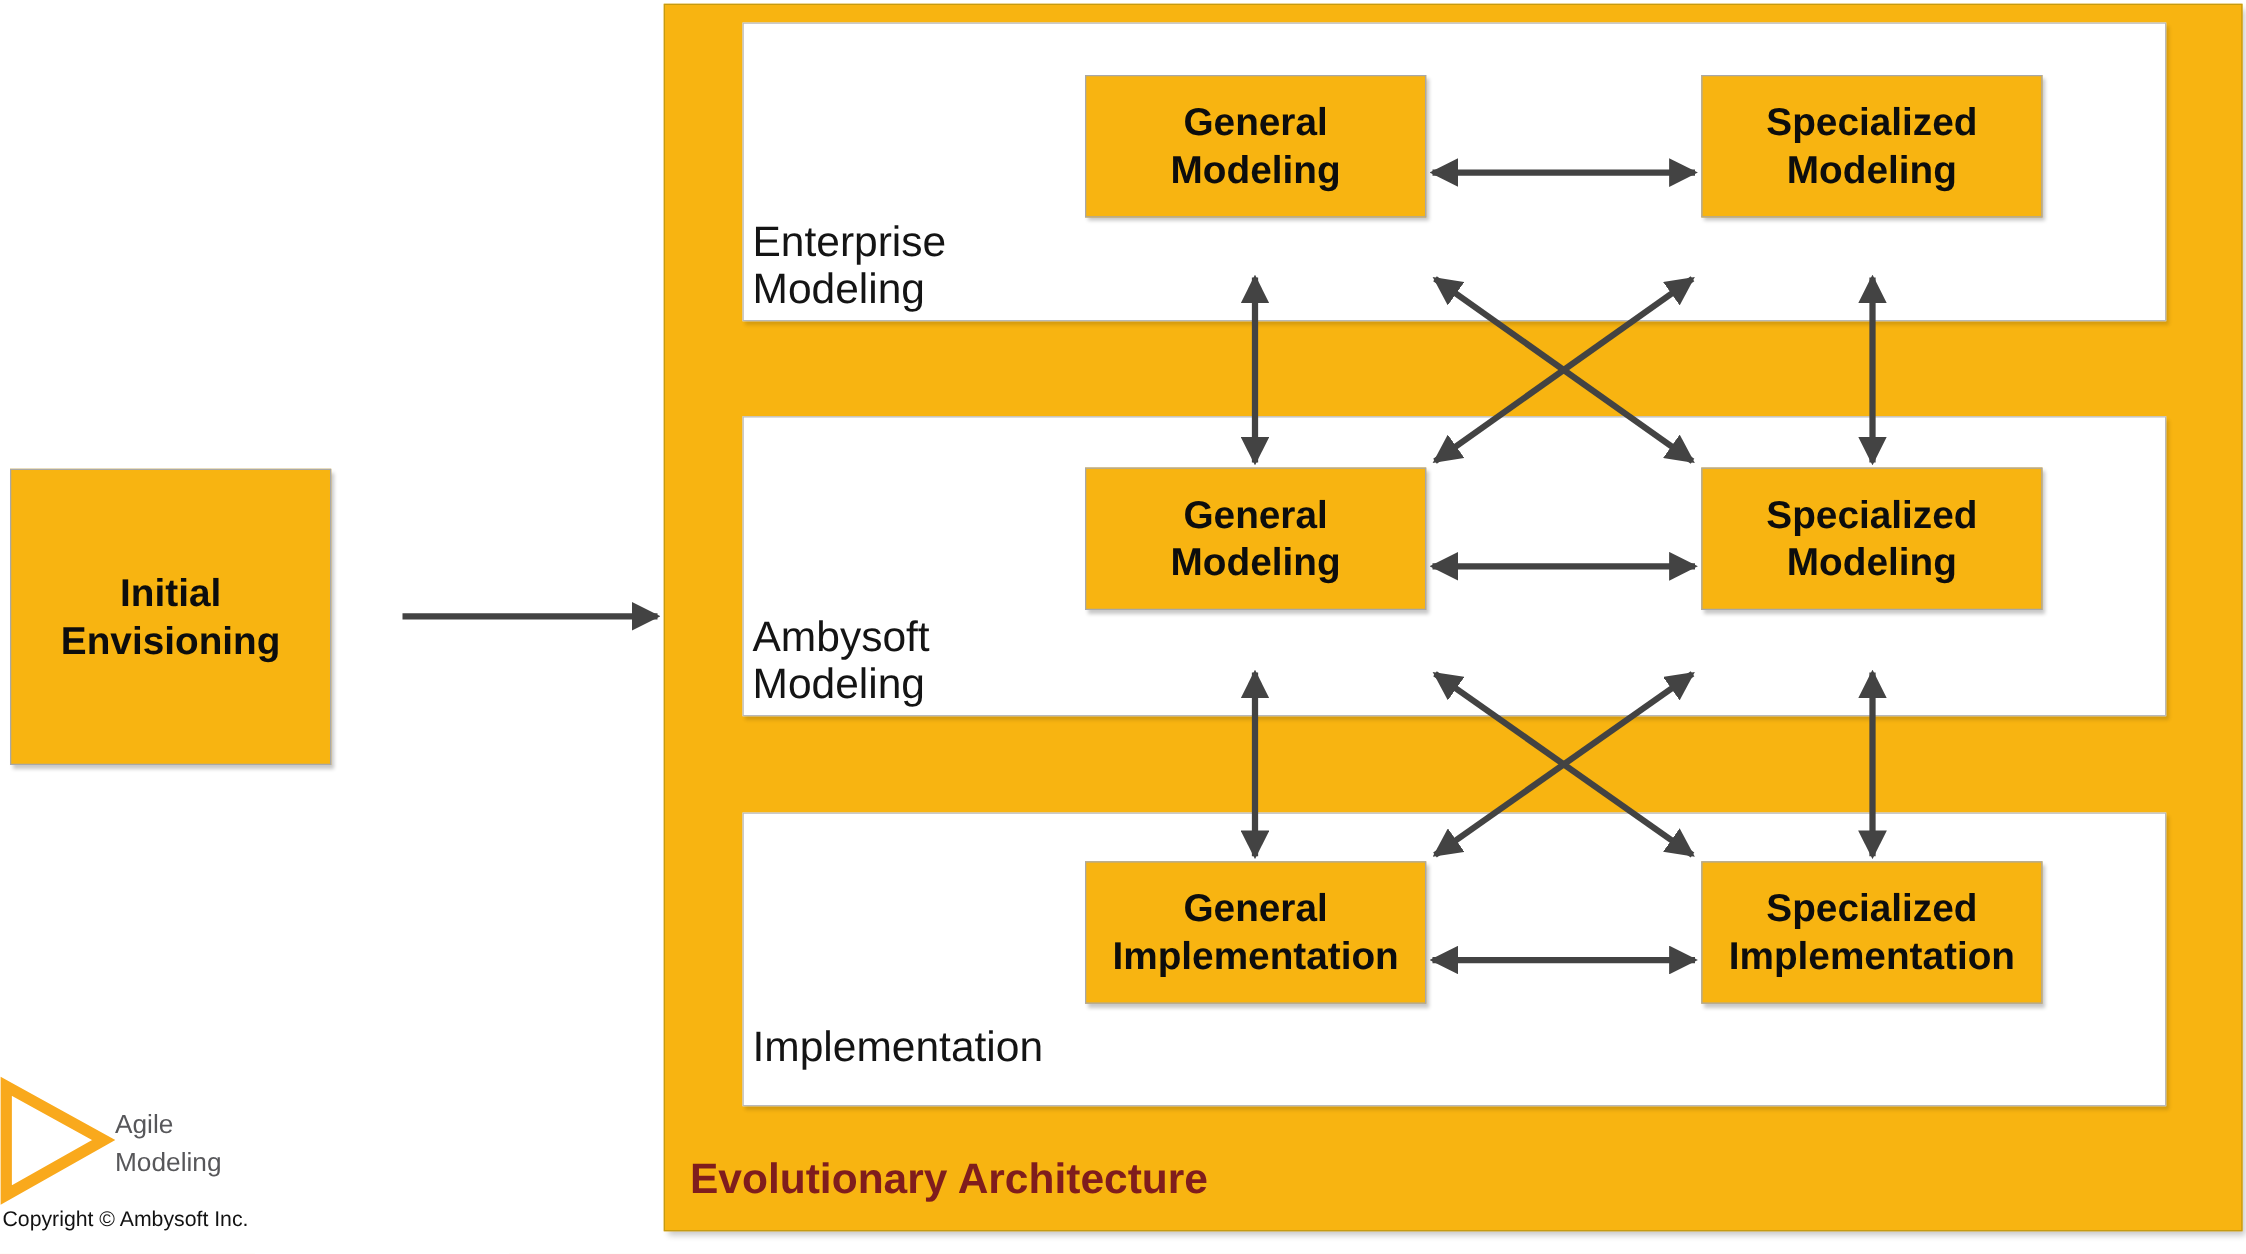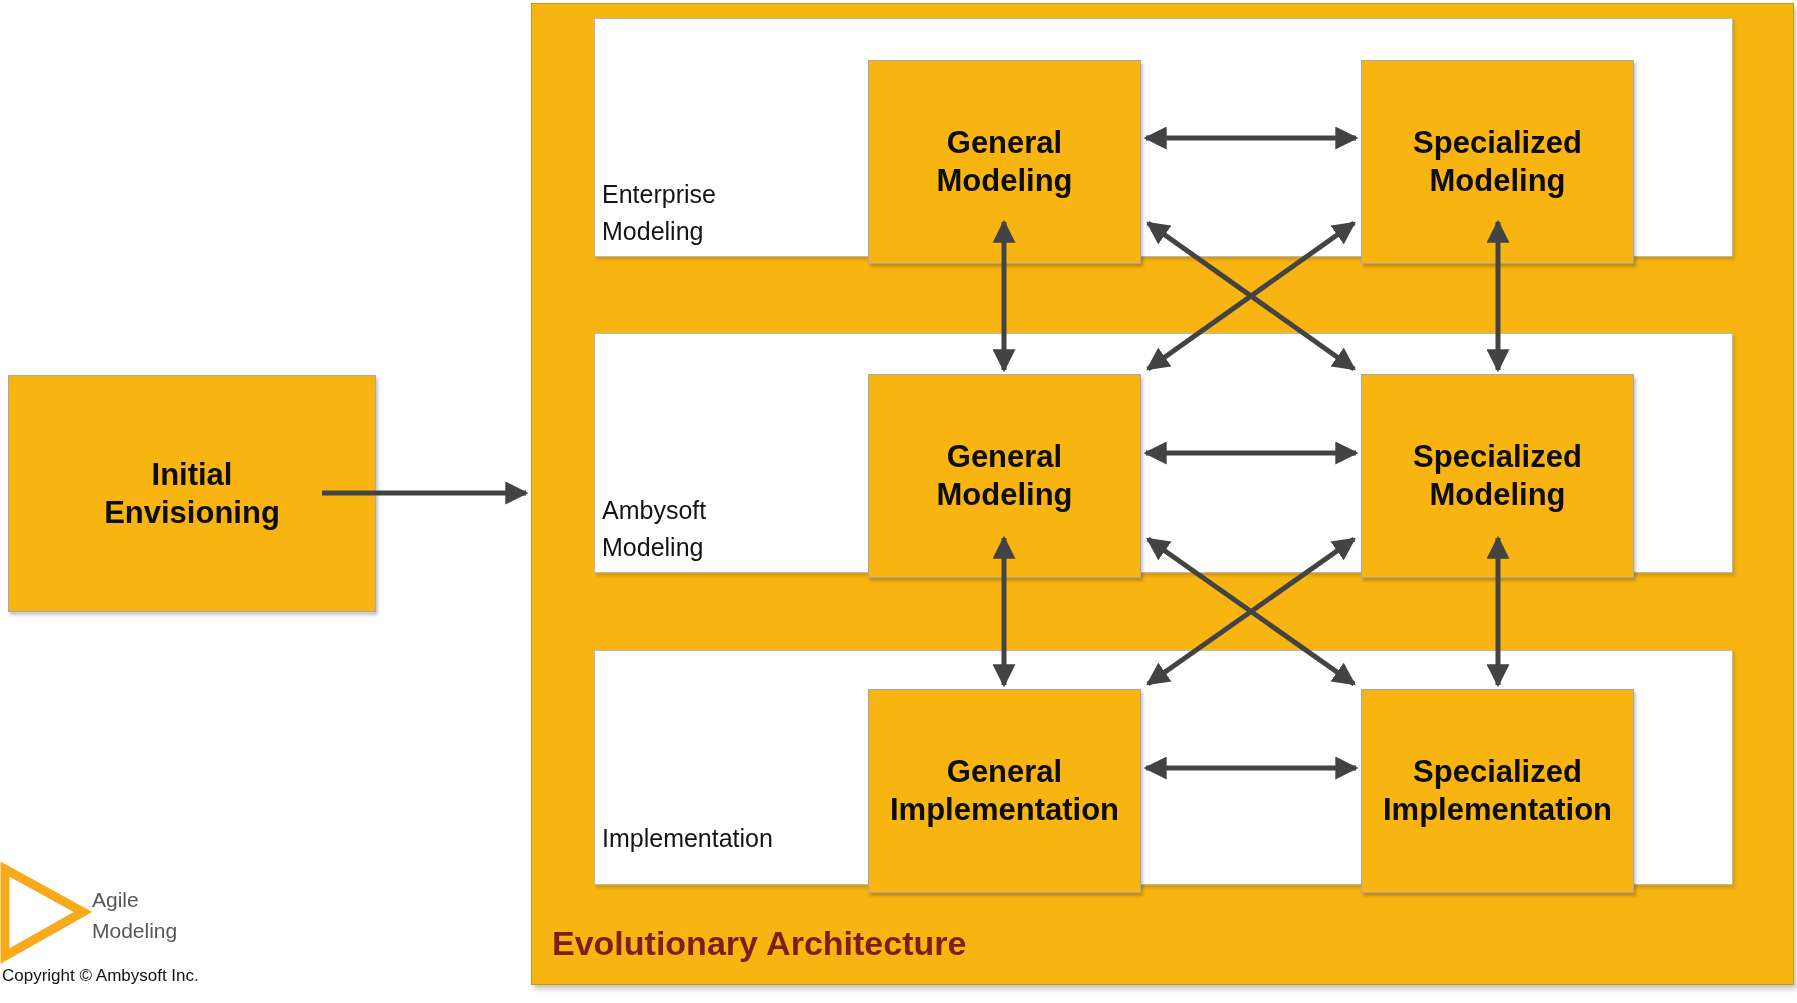--- a/index.html
+++ b/index.html
@@ -24,40 +24,40 @@
     background:#ffffff;
     border:1px solid #b9b9b9;
     box-shadow:2px 3px 3px rgba(0,0,0,.14);
     box-sizing:border-box;
   }
   .band.enterprise{top:18px;height:239px;}
   .band.detailed{top:333px;height:240px;}
   .band.implementation{top:650px;height:235px;}
   
   .ybox{
-    position:absolute;width:273px;height:204px;
+    position:absolute;width:273px;height:114px;
     background:#F8B411;
     border:1px solid #a8a8a8;
     box-shadow:2px 3px 3px rgba(0,0,0,.22);
     box-sizing:border-box;
     display:flex;flex-direction:column;align-items:center;justify-content:center;
     font-weight:bold;font-size:31px;line-height:38px;color:#0d0d0d;
     text-align:center;
   }
   .ybox.r1c1{left:868px;top:60px;}
   .ybox.r1c2{left:1361px;top:60px;}
   .ybox.r2c1{left:868px;top:374px;}
   .ybox.r2c2{left:1361px;top:374px;}
   .ybox.r3c1{left:868px;top:689px;}
   .ybox.r3c2{left:1361px;top:689px;}
-  .ybox.initial{left:8px;top:375px;width:368px;height:237px;align-items:center;}
+  .ybox.initial{left:8px;top:375px;width:257px;height:237px;align-items:center;}
   
   .band-label{
     position:absolute;left:602px;
-    font-size:25px;line-height:37px;color:#141414;
+    font-size:34px;line-height:37px;color:#141414;
     white-space:nowrap;
   }
   .band-label.enterprise{top:176px;}
   .band-label.detailed{top:492px;}
   .band-label.implementation{top:820px;}
   
   .arch-label{
     position:absolute;left:552px;top:924px;
     font-weight:bold;font-size:34px;color:#7f1d1d;
     white-space:nowrap;

